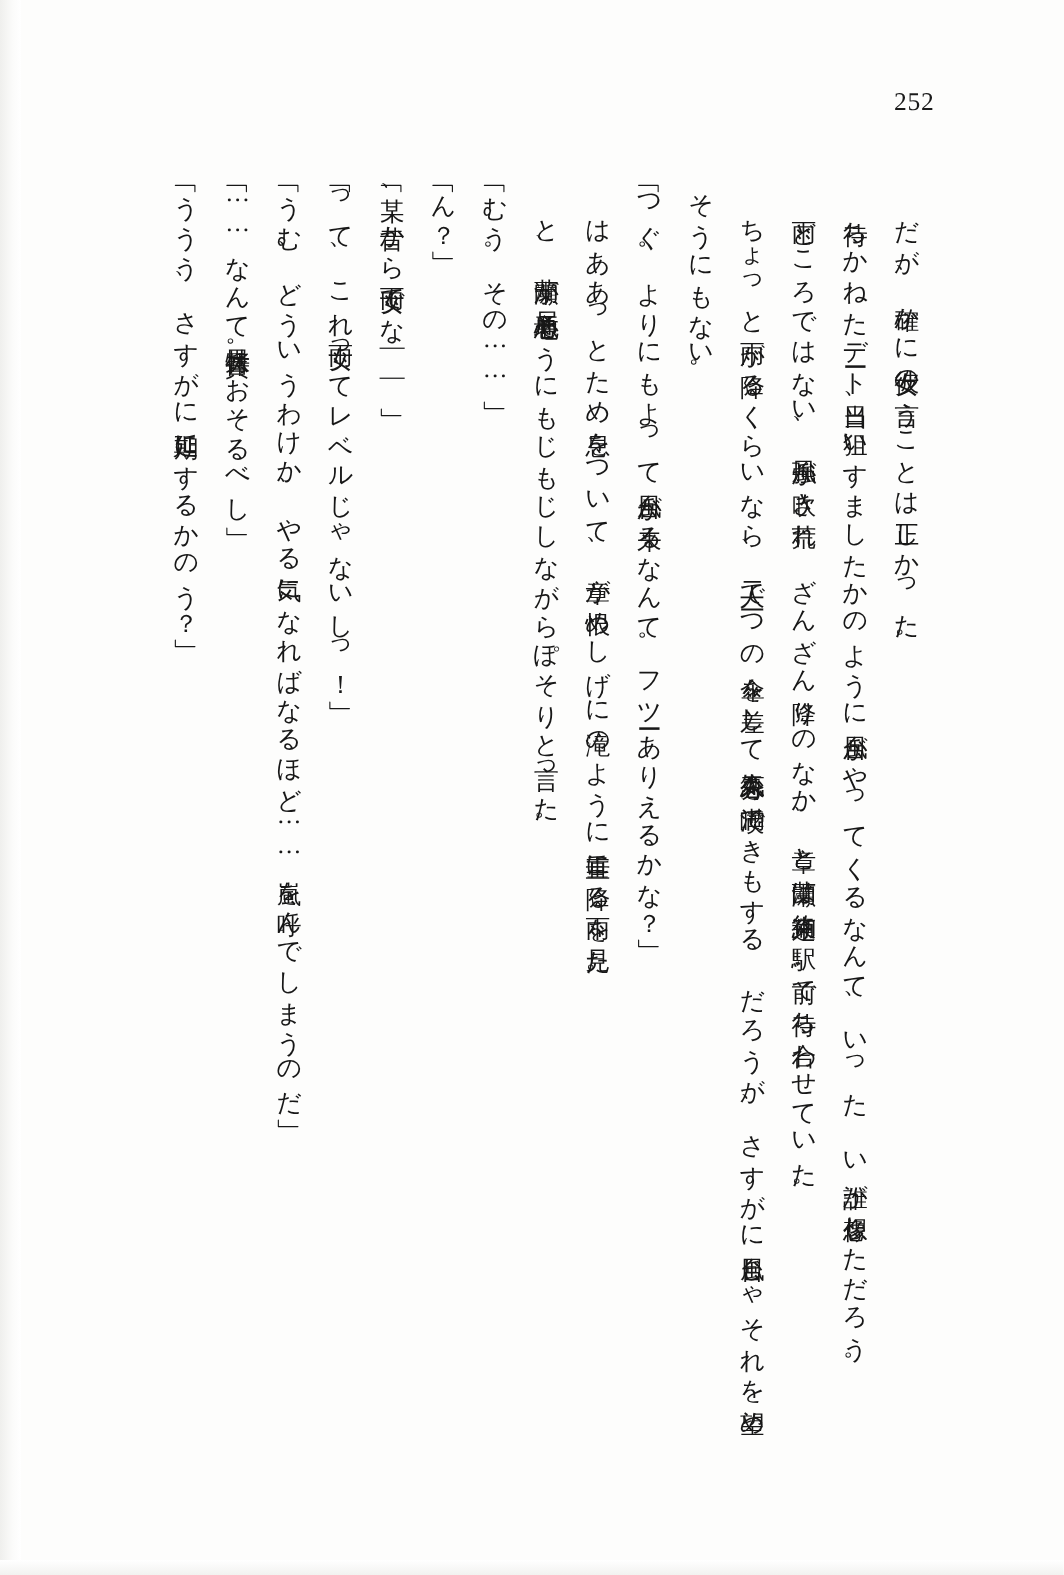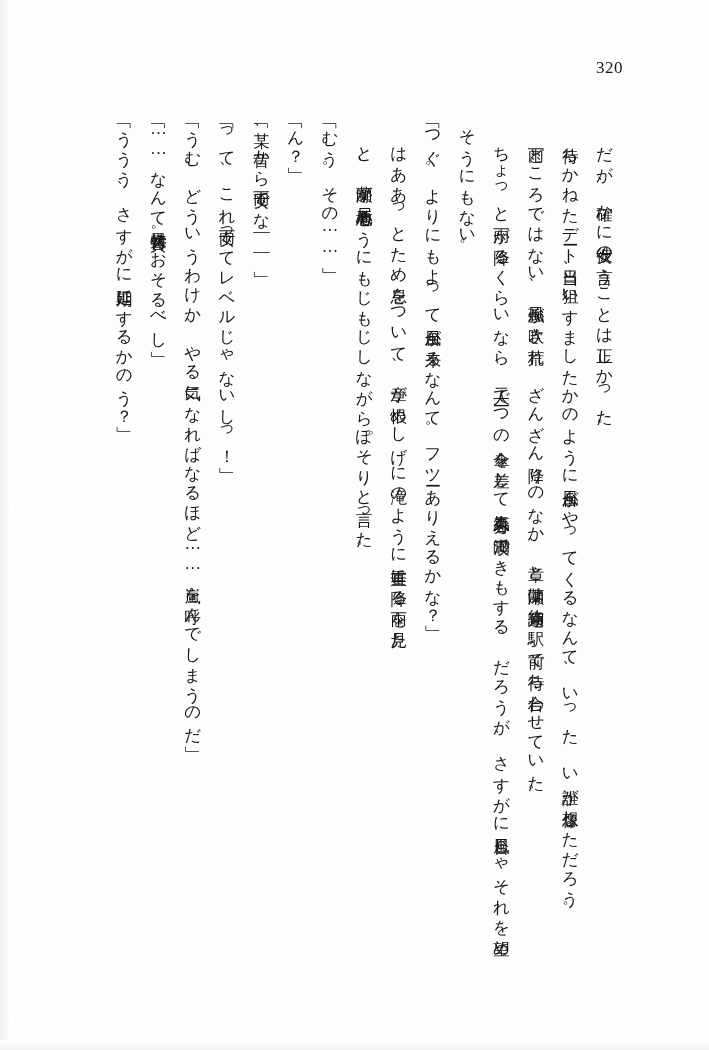--- a/index.html
+++ b/index.html
@@ -77,21 +77,21 @@
     text-indent: 0;
   }
 </style>
 </head>
 <body>
 
 <div class="page">
   <div class="scan-edge-left"></div>
   <div class="scan-edge-bottom"></div>
 
-  <div class="page-number">320</div>
+  <div class="page-number">252</div>
 
   <div class="text-block">
     <p class="para indent">だが、確かに彼女の言うことは正しかった。</p>
     <p class="para indent">待ちかねたデート当日、狙いすましたかのように台風がやってくるなんて、いった い誰が想像しただろう。</p>
     <p class="para indent">雨どころではない、強風が吹き荒れ、ざんざん降りのなか、章と蘭瀬は約束通り駅 前で待ち合わせていた。</p>
     <p class="para indent">ちょっと雨が降るくらいなら、二人で一つの傘を差して恋人気分を満喫できもする だろうが、さすがに台風じゃそれを望めそうにもない。</p>
     <p class="para noindent">「つぐ。よりにもよって台風が来るなんて。フツーありえるかな？」</p>
     <p class="para indent">はああっとため息をついて、章が恨めしげに滝のように垂直に降る雨を見た。</p>
     <p class="para indent">と、蘭瀬が居心地悪そうにもじもじしながらぽそりと言った。</p>
     <p class="para noindent">「むう。その……」</p>

